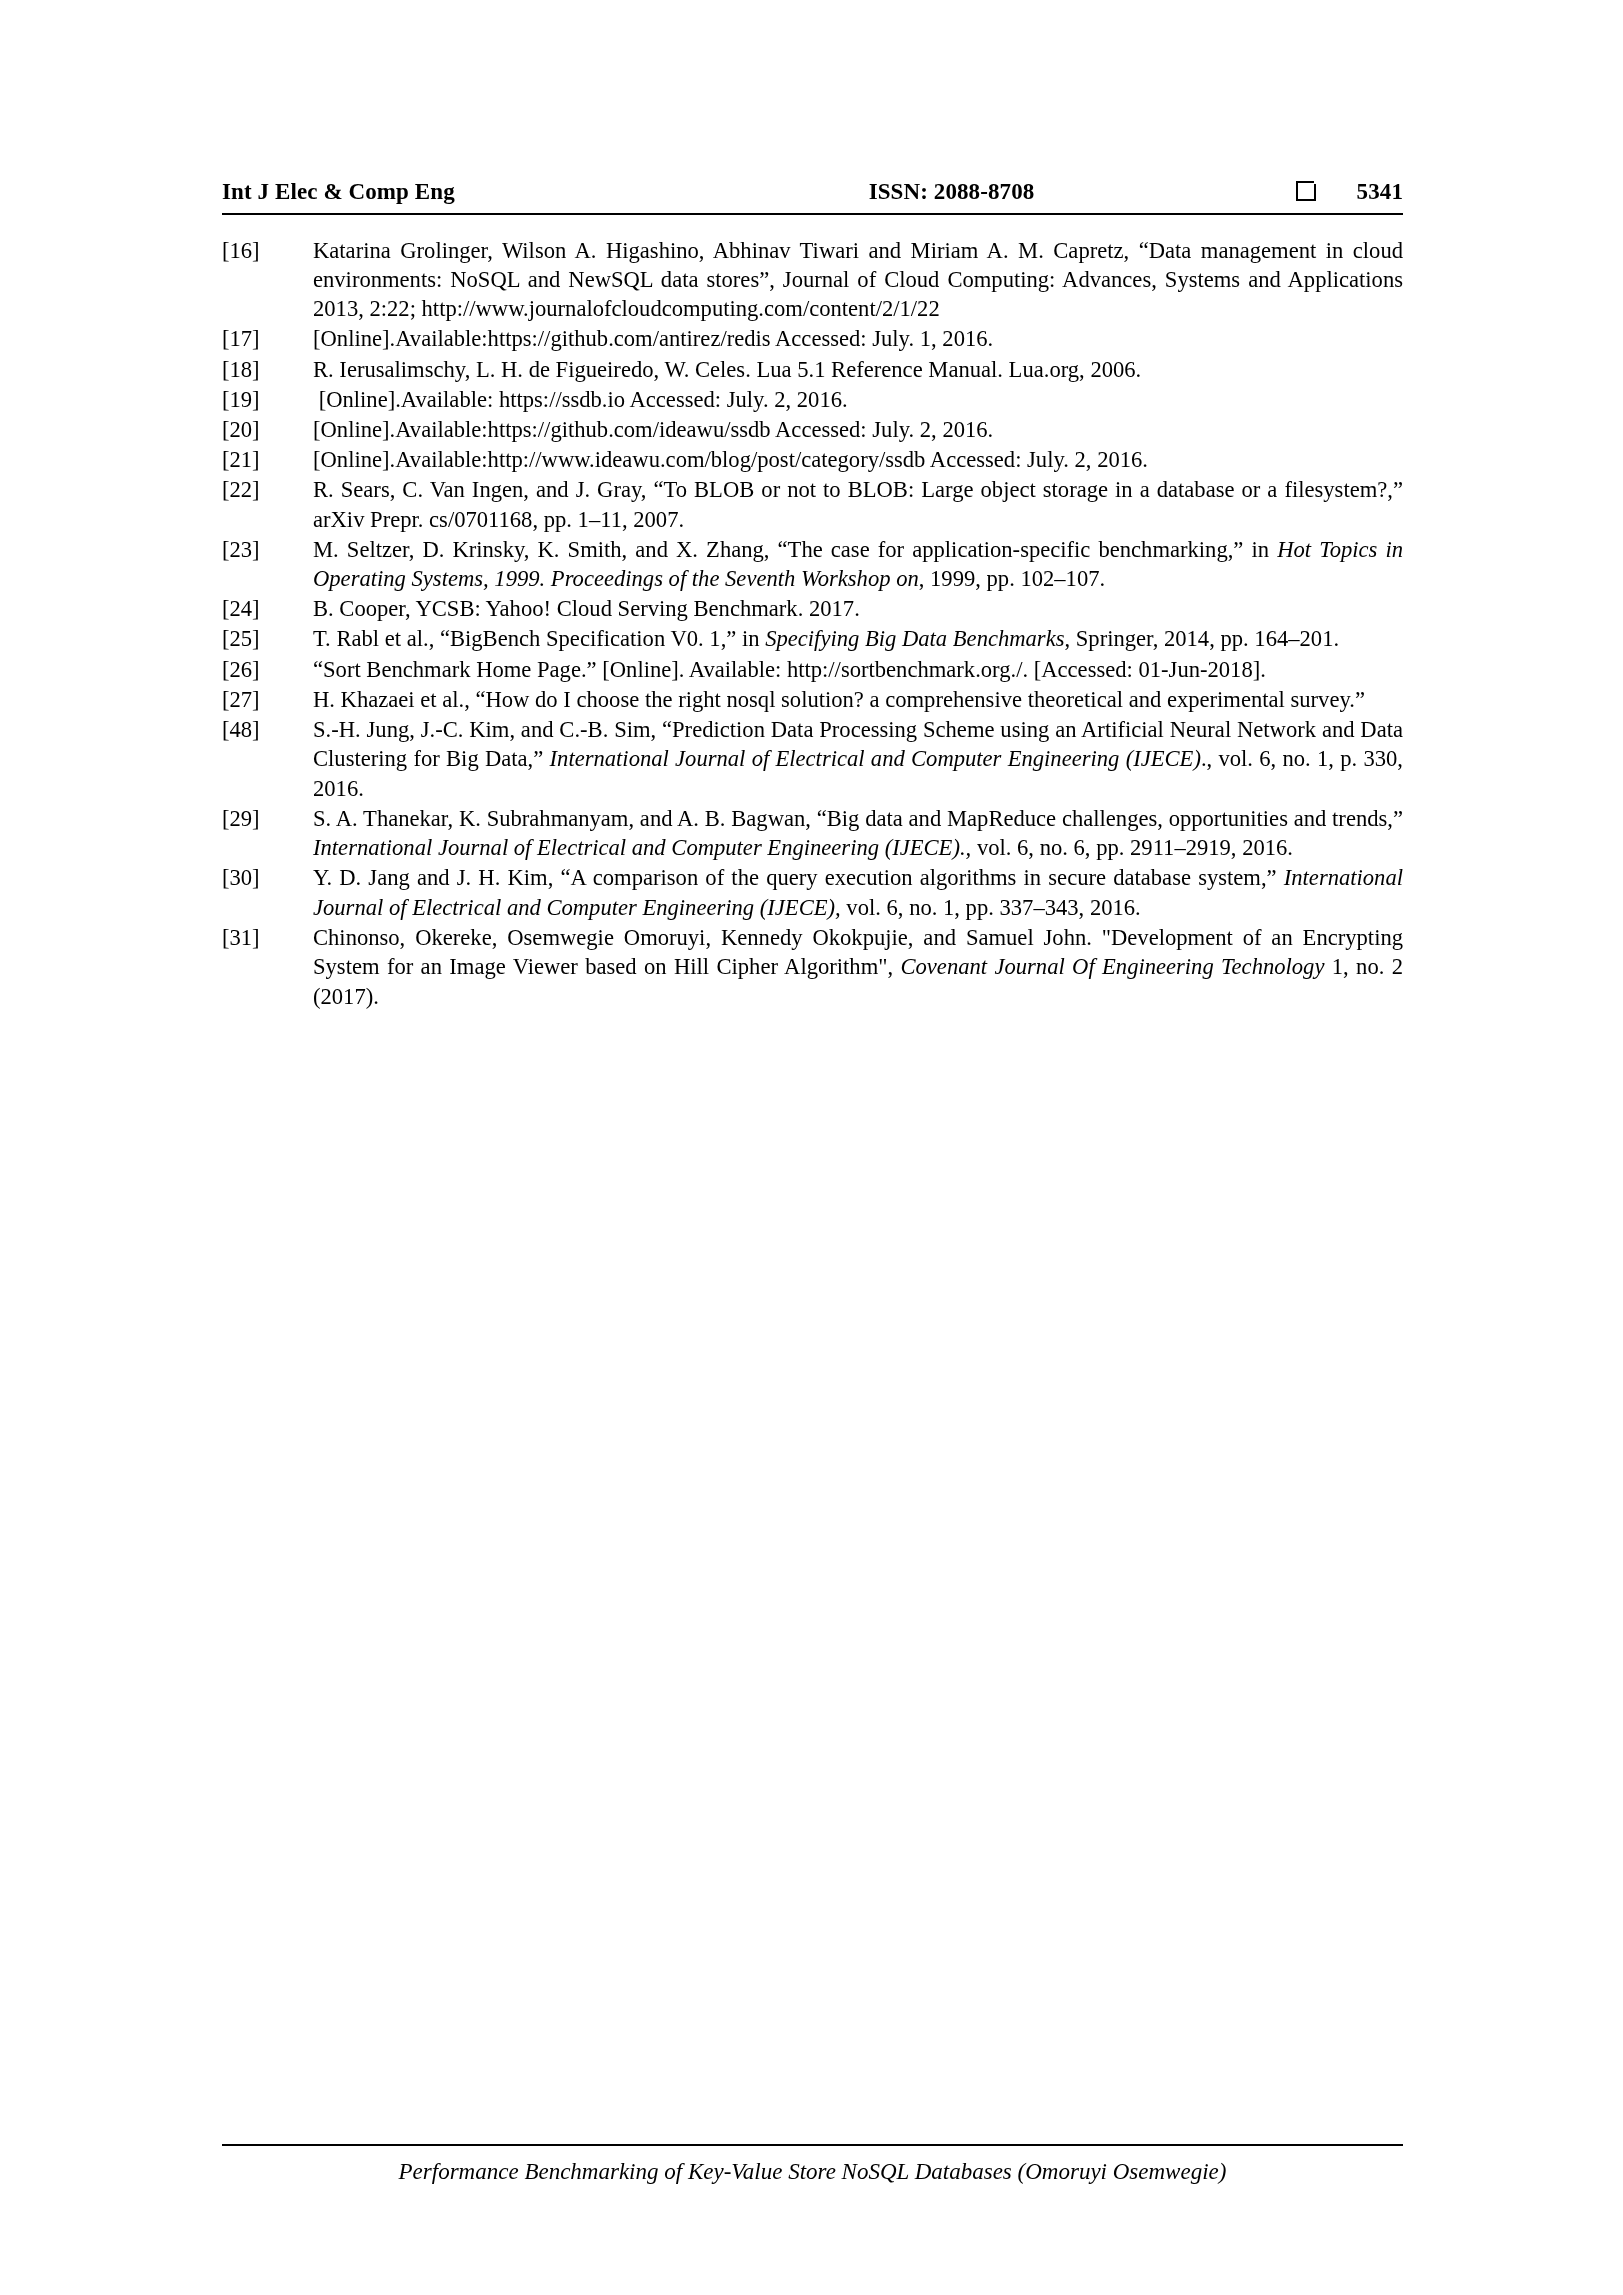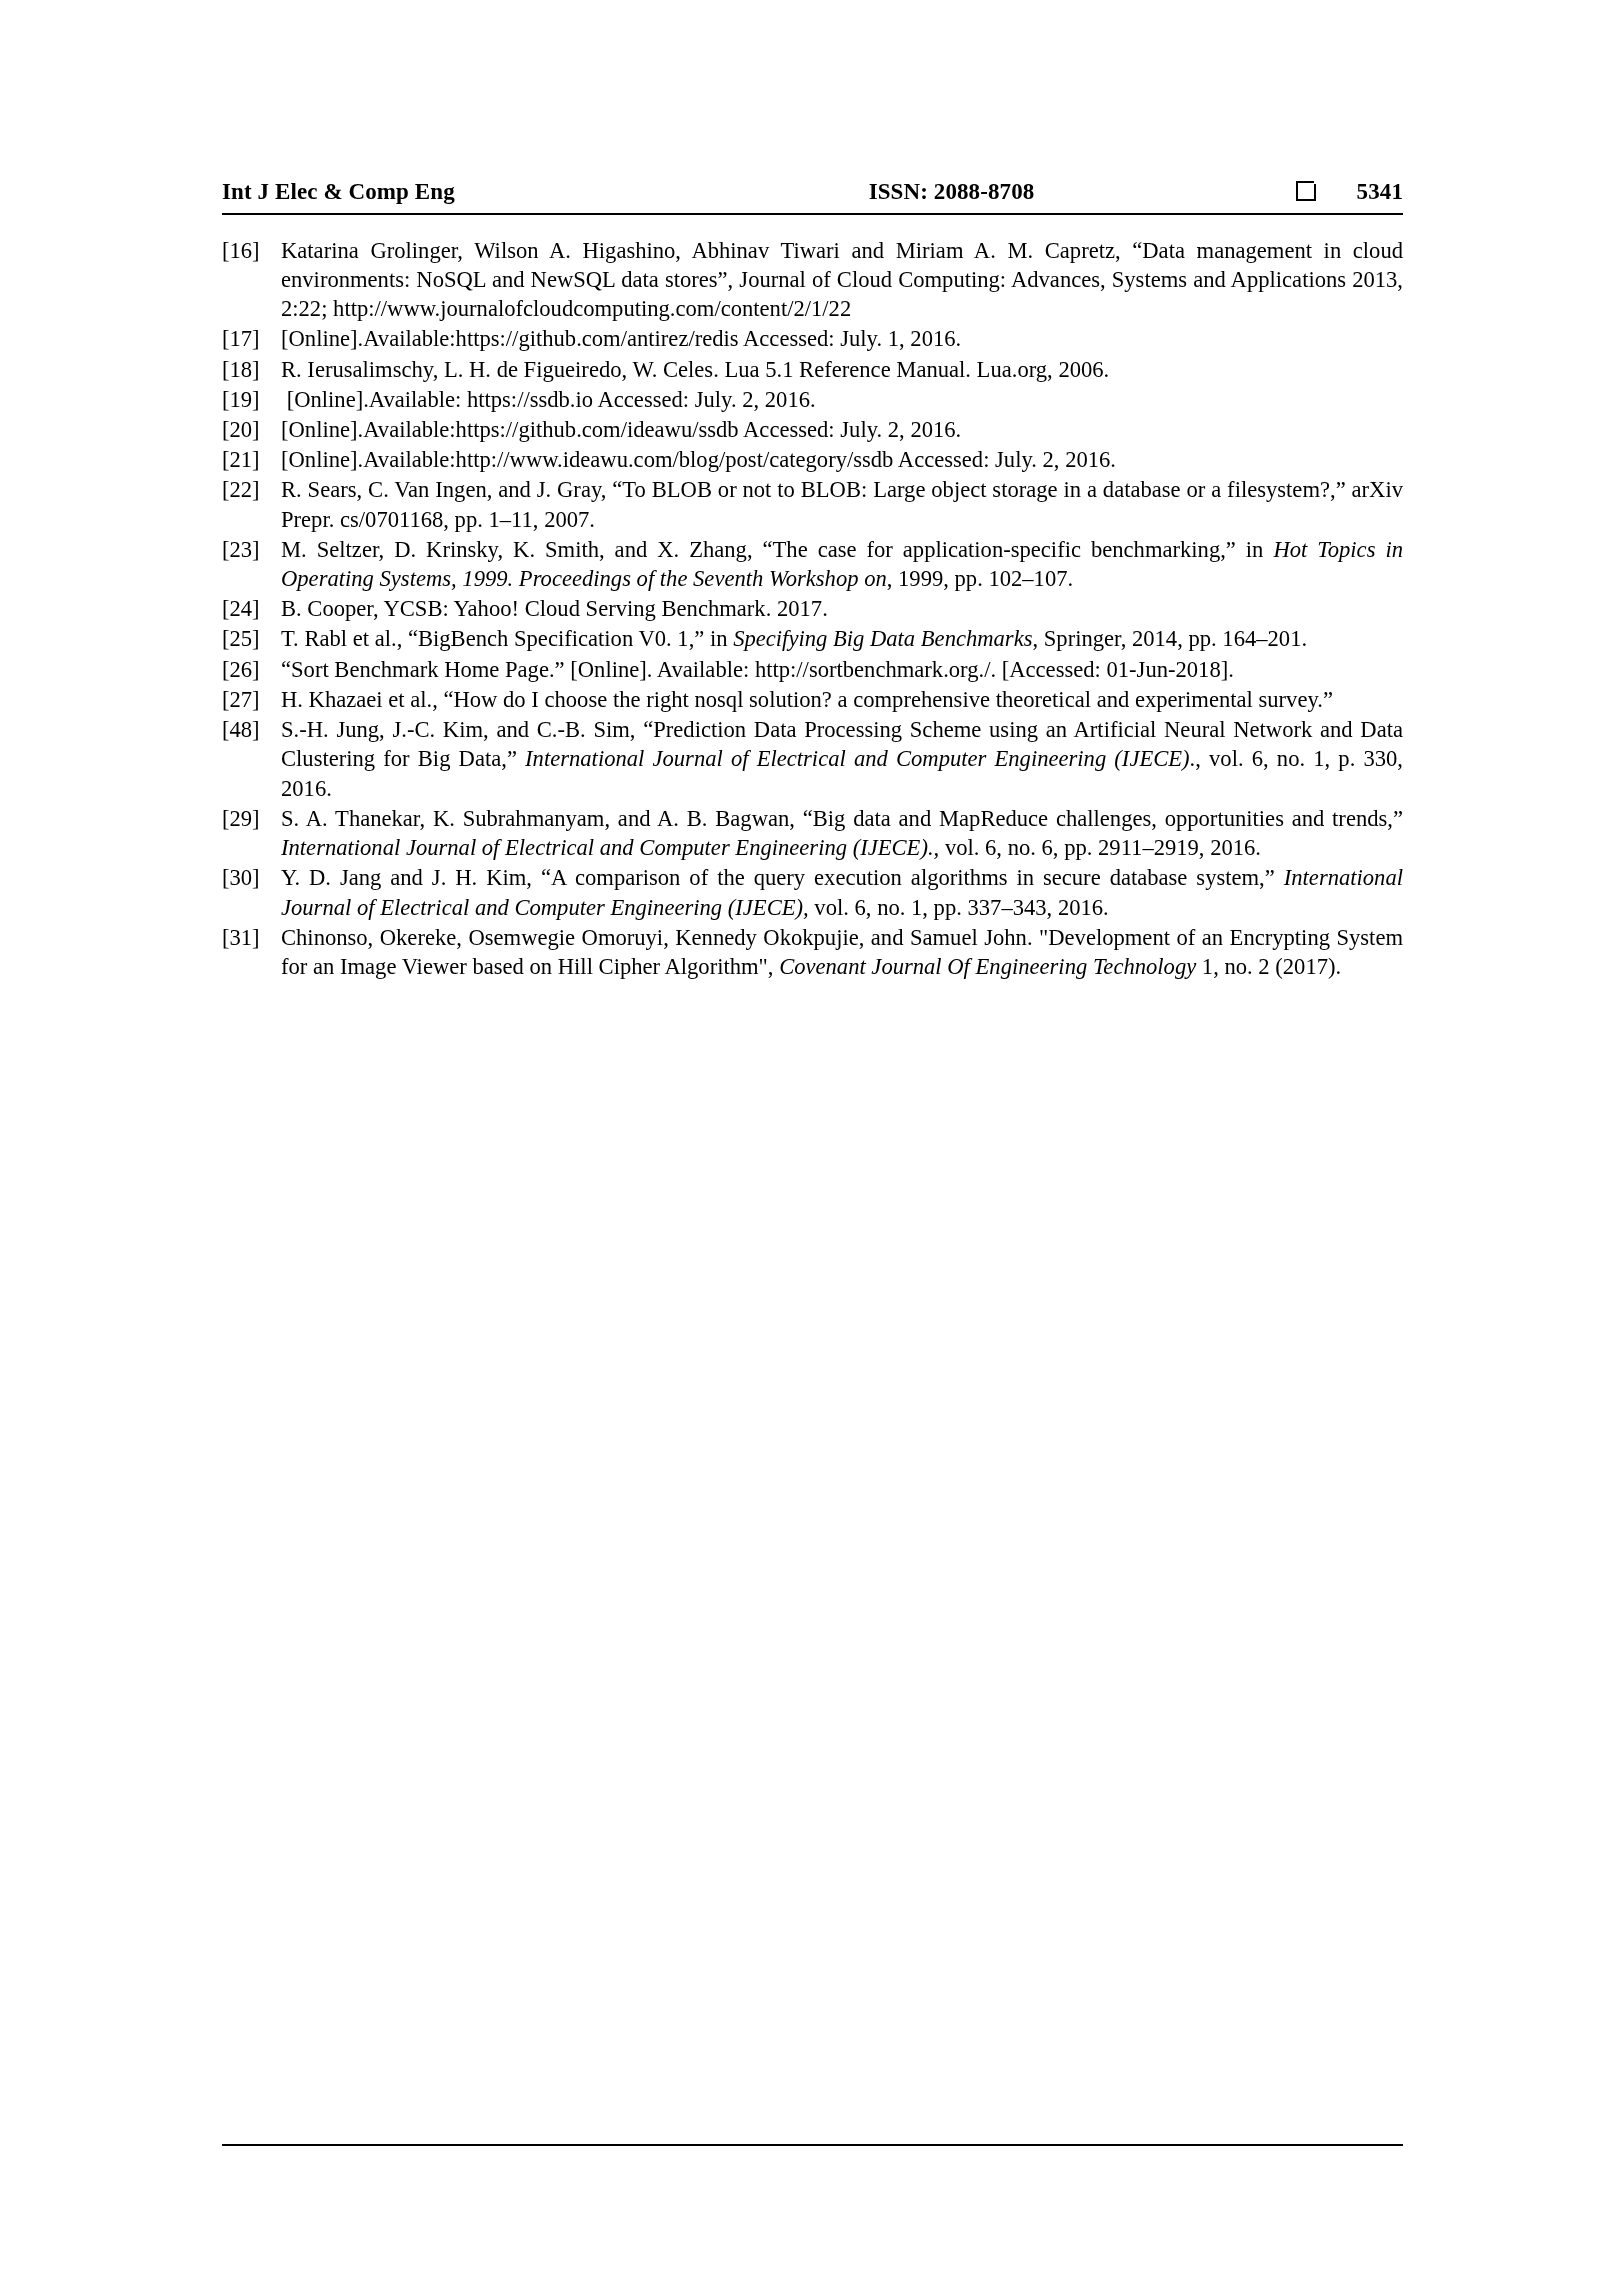--- a/index.html
+++ b/index.html
@@ -83,20 +83,21 @@
   
   .reflist {
     margin-top: 20.6px;
   }
   .ref {
     display: flex;
     align-items: flex-start;
     font-size: 22.6px;
     line-height: 1.3;
     margin-bottom: 0.8px;
+    gap: 32px;
   }
   .ref .num {
     width: 59px;
     flex: 0 0 59px;
     text-align: left;
     white-space: nowrap;
   }
   .ref .body {
     flex: 1;
     text-align: justify;
@@ -202,16 +203,17 @@
         <div class="ref">
           <span class="num">[31]</span>
           <span class="body">Chinonso, Okereke, Osemwegie Omoruyi, Kennedy Okokpujie, and Samuel John. "Development of an Encrypting System for an Image Viewer based on Hill Cipher Algorithm", <em>Covenant Journal Of Engineering Technology</em> 1, no. 2 (2017).</span>
         </div>
       </div>
 
   </div>
 
   <div class="footer">
     <div class="rule"></div>
+    <div class="text">Performance Benchmarking of Key-Value Store NoSQL Databases (Omoruyi Osemwegie)</div>
   </div>
 
 </div>
 
 
 </body></html>

